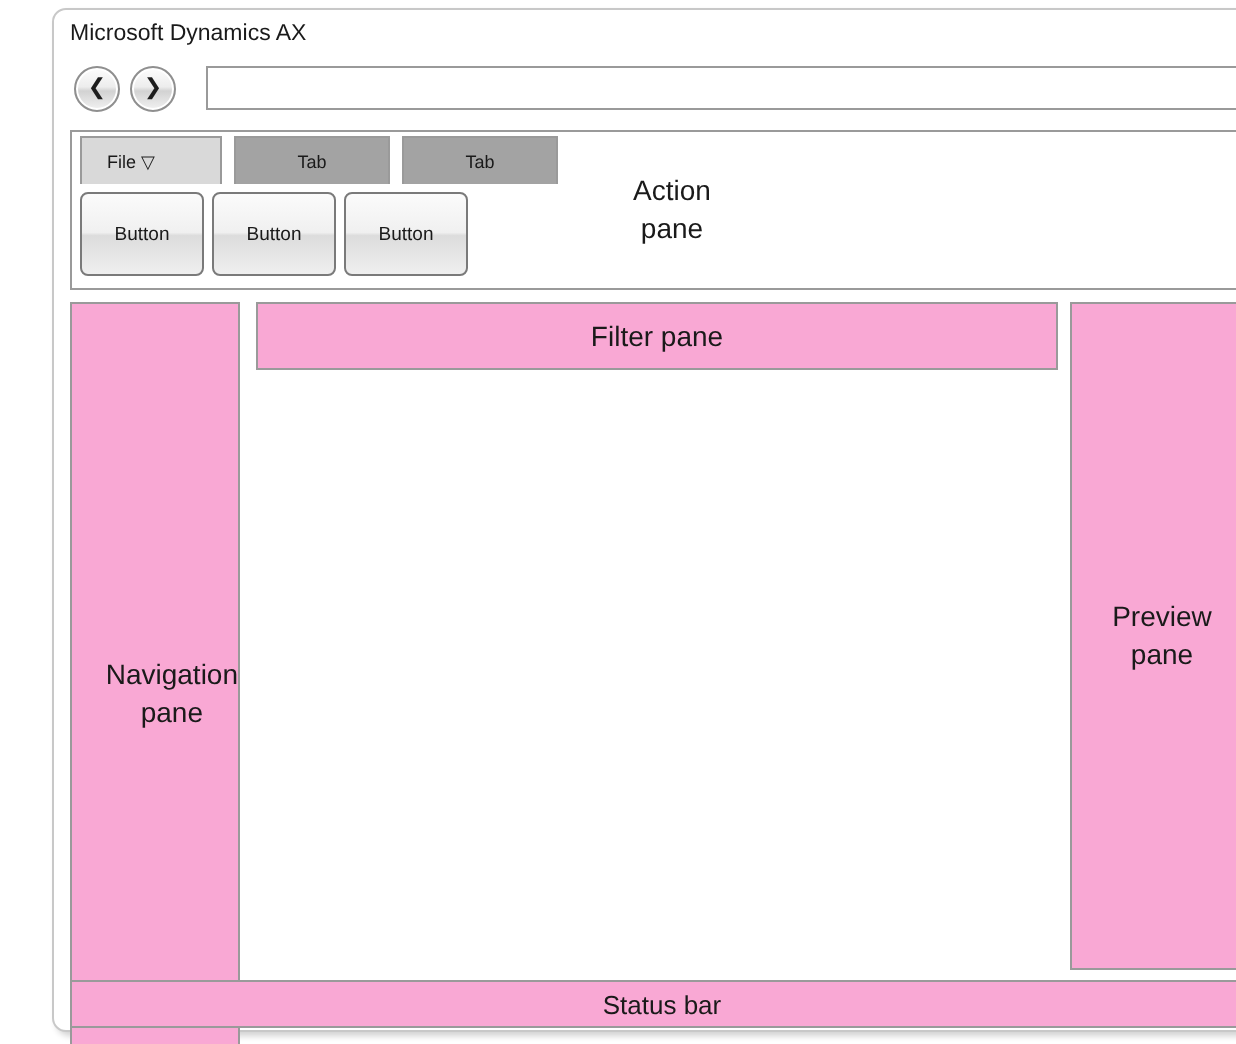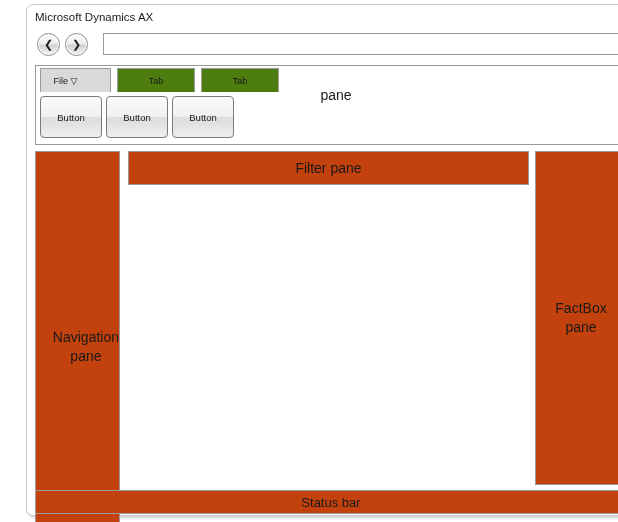--- a/index.html
+++ b/index.html
@@ -112,21 +112,21 @@
     top: 2px;
     height: 24px;
   }
   .tab {
     position: absolute;
     top: 0;
     height: 24px;
     box-sizing: border-box;
     border: 1px solid #9a9a9a;
     border-bottom: none;
-    background: #4d7c0f;
+    background: #a3a3a3;
     font-size: 9px;
     color: #1a1a1a;
     text-align: center;
     line-height: 24px;
     cursor: default;
   }
   .tab.file {
     left: 0;
     width: 71px;
     background: #d9d9d9;
@@ -160,21 +160,21 @@
   }
   .ribbon-btn.b1 { left: 0;  width: 62px; }
   .ribbon-btn.b2 { left: 66px; width: 62px; }
   .ribbon-btn.b3 { left: 132px; width: 62px; }
 
   
   .pane {
     position: absolute;
     box-sizing: border-box;
     border: 1px solid #9a9a9a;
-    background: #c2410c;
+    background: #f9a8d4;
     display: flex;
     align-items: center;
     justify-content: center;
     text-align: center;
     font-size: 14px;
     line-height: 19px;
     color: #1a1a1a;
   }
 
   .nav-pane     { left: 8px;   top: 146px; width: 85px;  height: 392px; justify-content: flex-end; }
@@ -212,41 +212,42 @@
       <div class="tab t2">Tab</div>
     </div>
 
     <div class="btn-row">
       <div class="ribbon-btn b1">Button</div>
       <div class="ribbon-btn b2">Button</div>
       <div class="ribbon-btn b3">Button</div>
     </div>
 
     <div class="action-pane-label">
+      <div>Action</div>
       <div>pane</div>
     </div>
 
   </div>
 
   <div class="pane nav-pane">
     <div>
       <div>Navigation</div>
       <div>pane</div>
     </div>
   </div>
 
   <div class="pane filter-pane">
     <div>Filter pane</div>
   </div>
 
 
 
   <div class="pane factbox-pane">
     <div>
-      <div>FactBox</div>
+      <div>Preview</div>
       <div>pane</div>
     </div>
   </div>
 
   <div class="pane status-bar">
     <div>Status bar</div>
   </div>
 
 </div>
 

